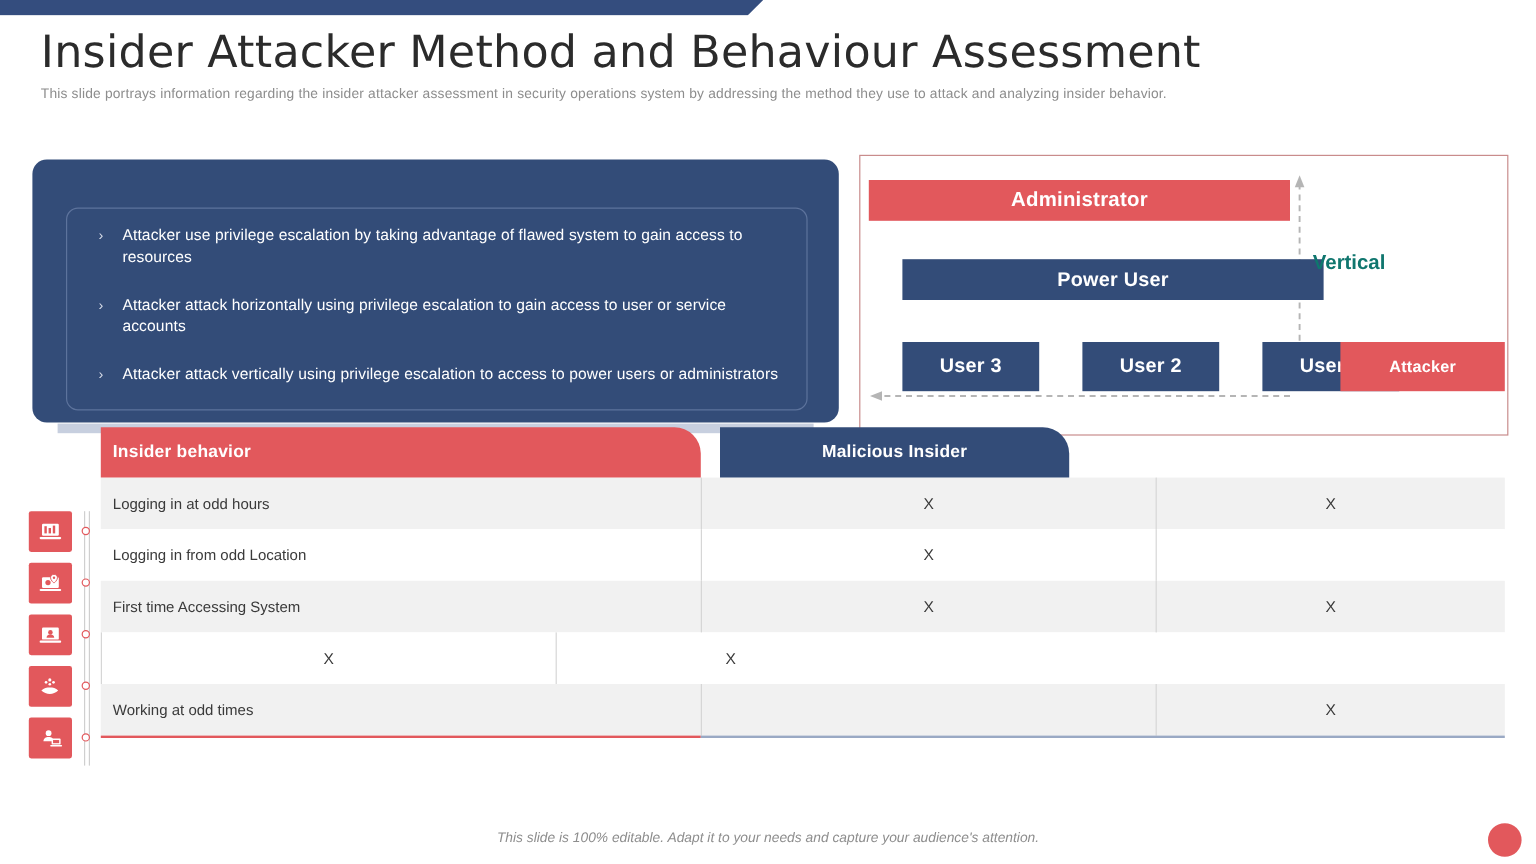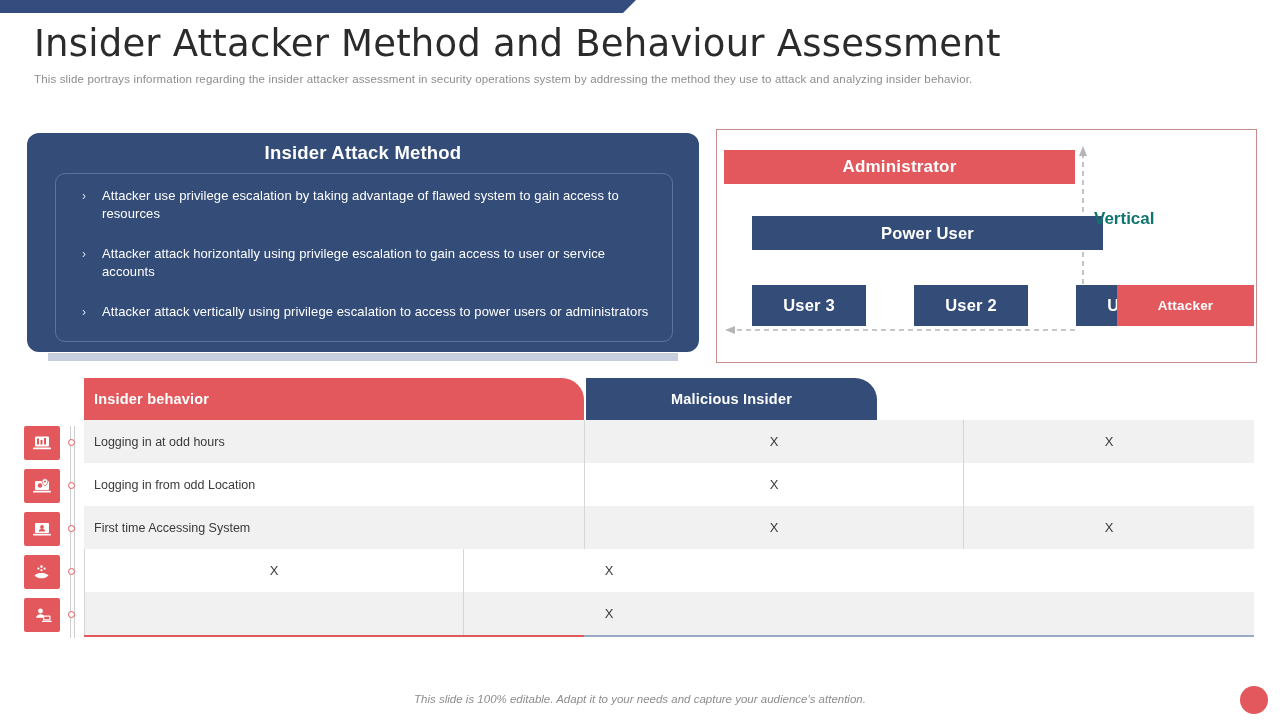--- a/index.html
+++ b/index.html
@@ -66,52 +66,52 @@
   }
   .dbox {
     position: absolute; display: flex; align-items: center; justify-content: center;
     color: #ffffff; font-weight: bold; letter-spacing: 0.2px;
   }
   .dbox.red  { background: #e2585c; }
   .dbox.blue { background: #334c78; margin-left: 28px; }
 
   .box-admin   { left: 7px;   top: 20px;  width: 351px; height: 34px; font-size: 17px; }
   .box-power   { left: 7px;   top: 86px;  width: 351px; height: 34px; font-size: 16.5px; }
-  .row-users   { position: absolute; left: 7px; top: 155px; display: flex; gap: 20px; }
+  .row-users   { position: absolute; left: 7px; top: 155px; display: flex; gap: 8px; }
   .box-user    { width: 114px; height: 41px; font-size: 16.5px; }
   .box-attacker{ left: 400px; top: 155px; width: 137px; height: 41px; font-size: 13.5px; }
 
   .vertical-label {
     position: absolute; left: 377px; top: 79px;
     font-size: 17px; font-weight: bold; color: #0f766e;
   }
   .horizontal-label {
     position: absolute; left: 7px; top: 208px; width: 351px;
     text-align: center; font-size: 17px; font-weight: bold; color: #1c1c1c;
   }
   .arrow-svg { position: absolute; left: 0; top: 0; width: 541px; height: 234px; }
 
   
-  .tbl { position: absolute; left: 84px; top: 378px; width: 1170px; }
+  .tbl { position: absolute; left: 84px; top: 356px; width: 1170px; }
   .tbl-head { display: flex; height: 42px; }
   .th {
     display: flex; align-items: center; color: #fff; font-weight: bold;
     font-size: 14.5px; letter-spacing: 0.2px;
   }
   .th-behavior {
     width: 500px; background: #e2585c; padding-left: 10px;
     border-top-right-radius: 22px;
   }
   .th-mid {
     width: 377px; background: #334c78; justify-content: center;
     border-top-right-radius: 22px; margin-left: 2px;
   }
   .th-right {
     width: 291px; background: #334c78; justify-content: center;
-    border-top-right-radius: 22px; margin-left: 2px;
+    border-top-right-radius: 22px; margin-left: 16px;
   }
   .trow { display: flex; height: 43px; }
   .trow.odd  { background: #f1f1f1; }
   .trow.even { background: #ffffff; }
   .td-behavior {
     width: 500px; display: flex; align-items: center; padding-left: 10px;
     font-size: 12.5px; color: #3a3a3a;
   }
   .td-mark {
     display: flex; align-items: center; justify-content: center;
@@ -162,21 +162,20 @@
 <body>
 
 <div class="slide">
 
   <div class="topbar"></div>
 
   <div class="title">Insider Attacker Method and Behaviour Assessment</div>
   <div class="subtitle">This slide portrays information  regarding the insider attacker assessment in security operations  system  by addressing the method they use to attack and analyzing insider behavior.</div>
 
   <div class="method-card">
-    <div class="method-title">Insider Attack Method</div>
     <div class="method-inner">
       <div class="bullet-list">
         <div class="bullet">
           <span class="chev">›</span>
           <span>Attacker use privilege  escalation by taking advantage of flawed system to gain access to resources</span>
         </div>
         <div class="bullet">
           <span class="chev">›</span>
           <span>Attacker attack horizontally using privilege  escalation to gain access to user or service accounts</span>
         </div>
@@ -304,20 +303,21 @@
     <div class="trow odd">
       <div class="td-behavior">First time Accessing System</div>
       <div class="td-mark td-mid">X</div>
       <div class="td-mark td-right">X</div>
     </div>
     <div class="trow even">
       <div class="td-mark td-mid">X</div>
       <div class="td-mark td-right">X</div>
     </div>
     <div class="trow odd" style="position:relative">
+      <div class="td-behavior">Working at odd times</div>
       <div class="td-mark td-mid"></div>
       <div class="td-mark td-right">X</div>
       <div class="tbl-underline-red"></div>
       <div class="tbl-underline-blue"></div>
     </div>
   </div>
 
   <div class="footer">This slide is 100% editable. Adapt it to your needs and capture your audience's attention.</div>
   <div class="footer-dot"></div>
 

